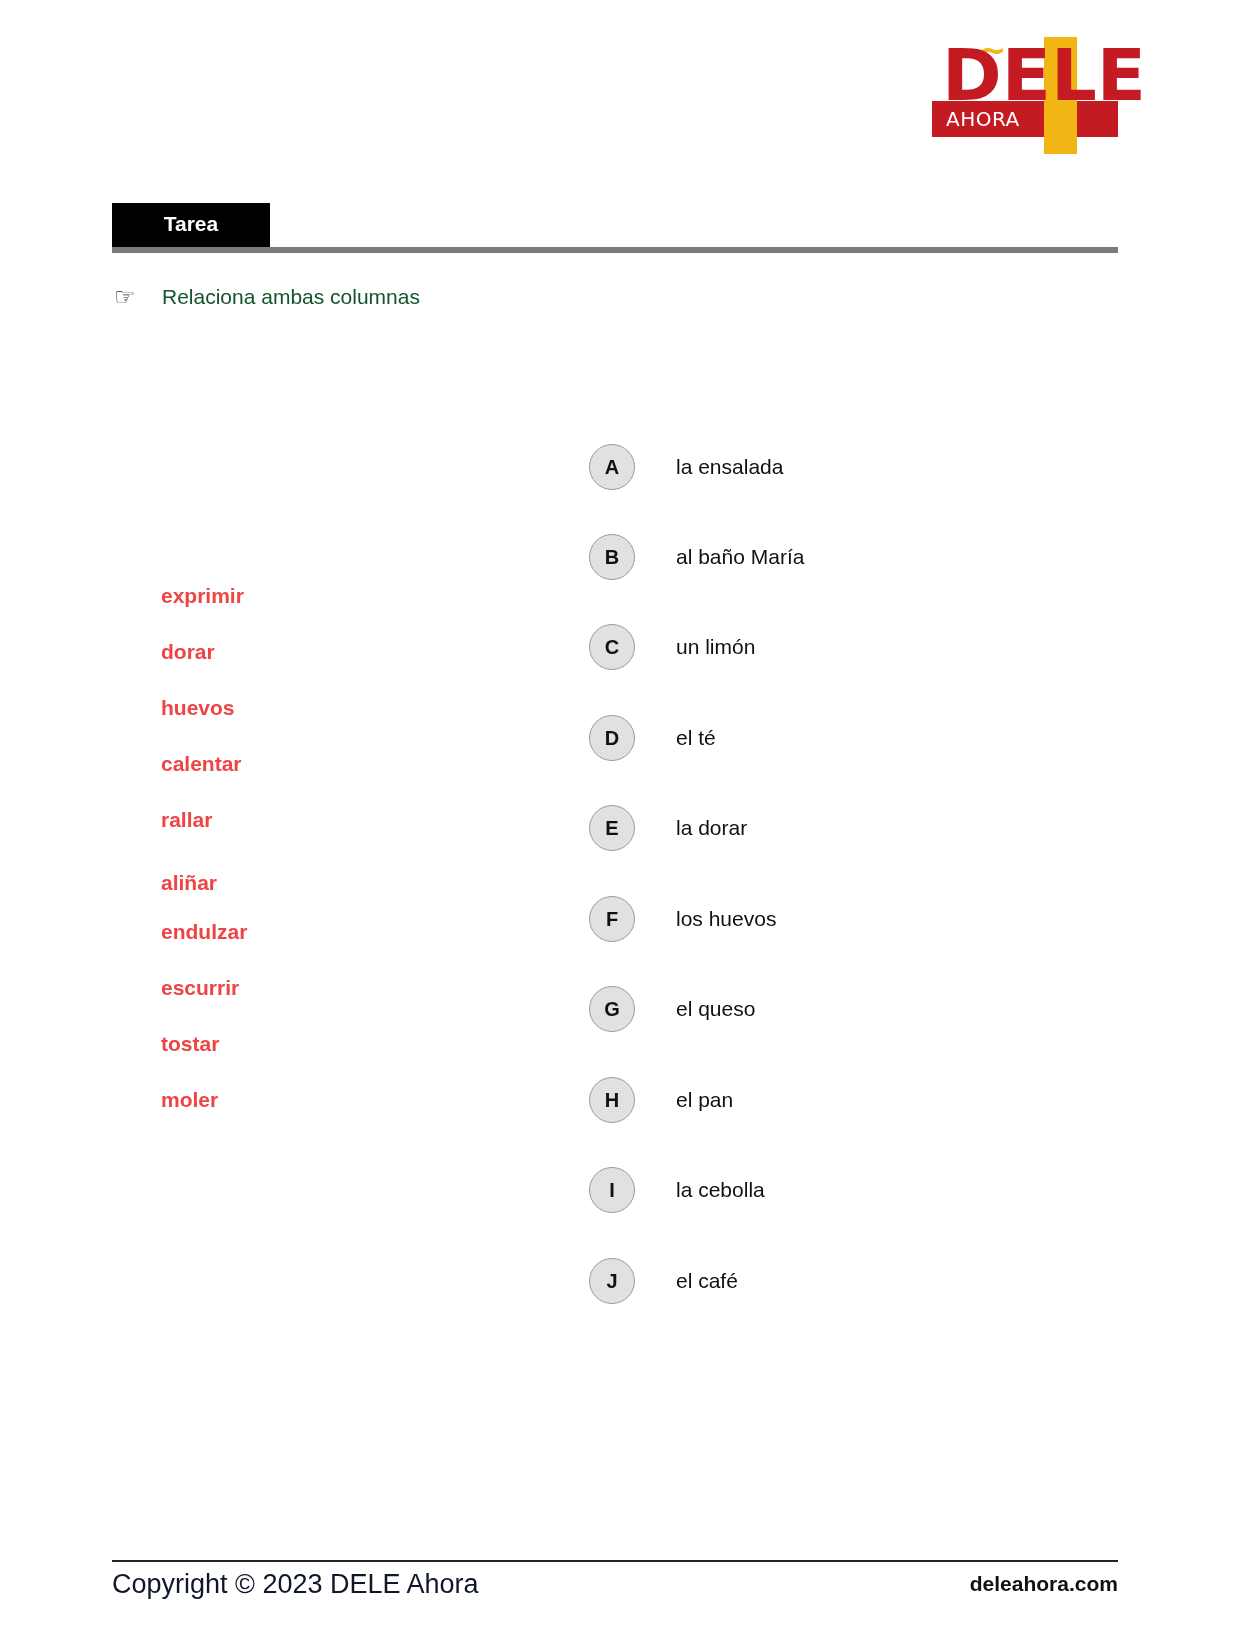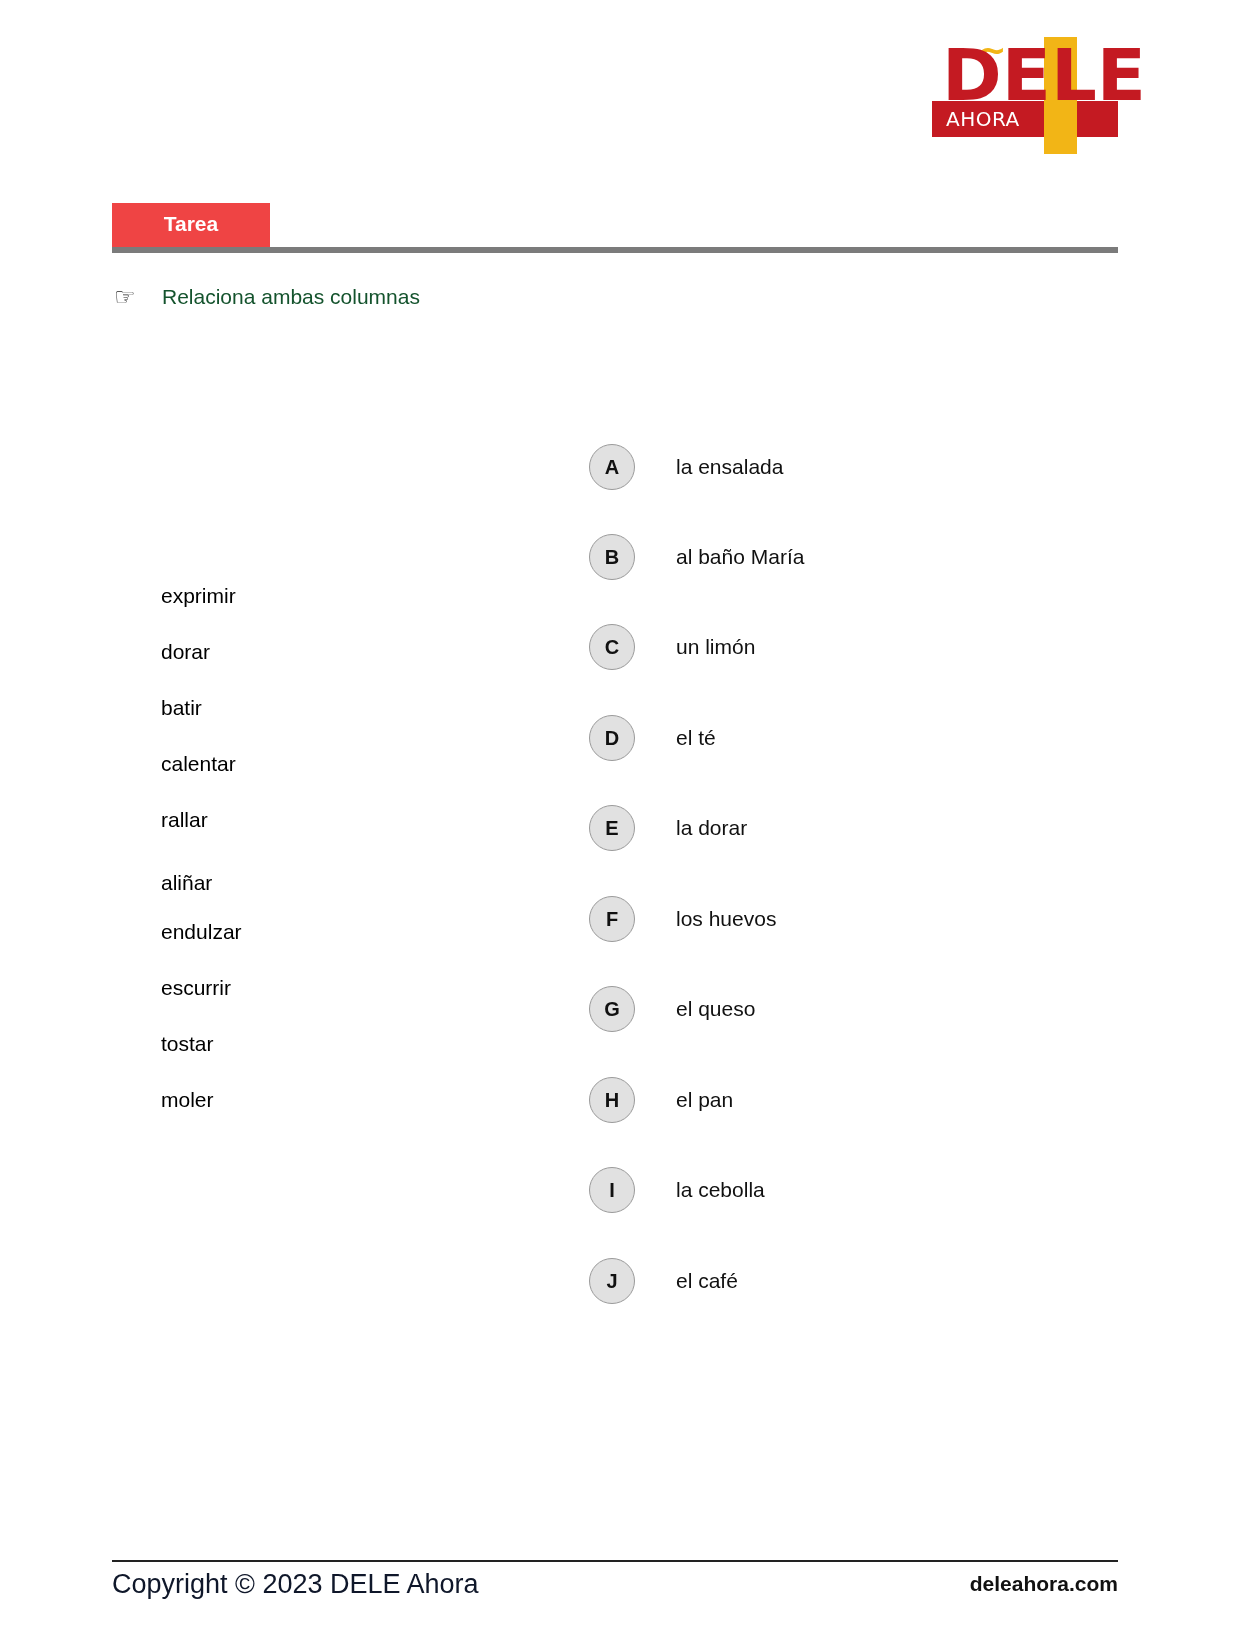--- a/index.html
+++ b/index.html
@@ -12,34 +12,34 @@
     .logo .yellowbar { position: absolute; left: 112px; top: 0; width: 33px; height: 117px; background: #f2b516; }
     .logo .dele { position: absolute; left: 10px; top: 10px; font-size: 72px; font-weight: bold; color: #c41a22;
                   letter-spacing: 0px; line-height: 56px; font-family: "DejaVu Sans", sans-serif; }
     .logo .tilde { position: absolute; left: 46px; top: -4px; font-size: 34px; color: #f2b516; font-weight: bold;
                    font-family: "DejaVu Sans", sans-serif; line-height: 34px; }
     .logo .ahora { position: absolute; left: 14px; top: 67px; font-size: 20px; color: #ffffff; line-height: 30px;
                    font-family: "DejaVu Sans", sans-serif; letter-spacing: 0.5px; }
 
     
     .header { position: absolute; left: 112px; top: 203px; width: 1006px; height: 49px; }
-    .header .tab { position: absolute; left: 0; top: 0; width: 158px; height: 44px; background: #ef4444;
+    .header .tab { position: absolute; left: 0; top: 0; width: 158px; height: 44px; background: #000000;
                    color: #fff; font-weight: bold; font-size: 21px; line-height: 42px; text-align: center; }
     .header .title { position: absolute; left: 186px; top: 0; height: 44px; line-height: 42px; font-size: 21px;
                      font-weight: bold; color: #7b7b7b; }
     .header .rule { position: absolute; left: 0; top: 44px; width: 1006px; height: 6px; background: #7b7b7b; }
 
     
     .instruction { position: absolute; left: 114px; top: 282px; height: 30px; display: flex; align-items: center; }
     .instruction .hand { font-size: 24px; width: 40px; color: #222; font-family: "DejaVu Sans", sans-serif; }
     .instruction .text { font-size: 21px; color: #14532d; margin-left: 8px; }
 
     
     .left-col { position: absolute; left: 161px; top: 583px; }
-    .left-col .word { position: absolute; left: 0; font-size: 21px; font-weight: normal; color: #000000; white-space: nowrap; line-height: 26px; }
+    .left-col .word { position: absolute; left: 0; font-size: 21px; font-weight: bold; color: #ef4444; white-space: nowrap; line-height: 26px; }
 
     
     .right-col { position: absolute; left: 0; top: 0; }
     .opt { position: absolute; left: 589px; height: 48px; width: 500px; }
     .opt .circle { position: absolute; left: 0; top: 0; width: 46px; height: 46px; border-radius: 50%;
                    background: #e1e1e1; border: 1px solid #9a9a9a; box-sizing: border-box;
                    display: flex; align-items: center; justify-content: center;
                    font-weight: bold; font-size: 20px; color: #111; }
     .opt .label { position: absolute; left: 87px; top: 0; height: 46px; line-height: 46px; font-size: 21px; color: #111; white-space: nowrap; }
 
@@ -65,21 +65,21 @@
 </div>
 
 <div class="instruction">
   <span class="hand">☞</span>
   <span class="text">Relaciona ambas columnas</span>
 </div>
 
 <div class="left-col">
   <div class="word" style="top:0px">exprimir</div>
   <div class="word" style="top:56px">dorar</div>
-  <div class="word" style="top:112px">batir</div>
+  <div class="word" style="top:112px">huevos</div>
   <div class="word" style="top:168px">calentar</div>
   <div class="word" style="top:224px">rallar</div>
   <div class="word" style="top:287px">aliñar</div>
   <div class="word" style="top:336px">endulzar</div>
   <div class="word" style="top:392px">escurrir</div>
   <div class="word" style="top:448px">tostar</div>
   <div class="word" style="top:504px">moler</div>
 </div>
 
 <div class="right-col">

